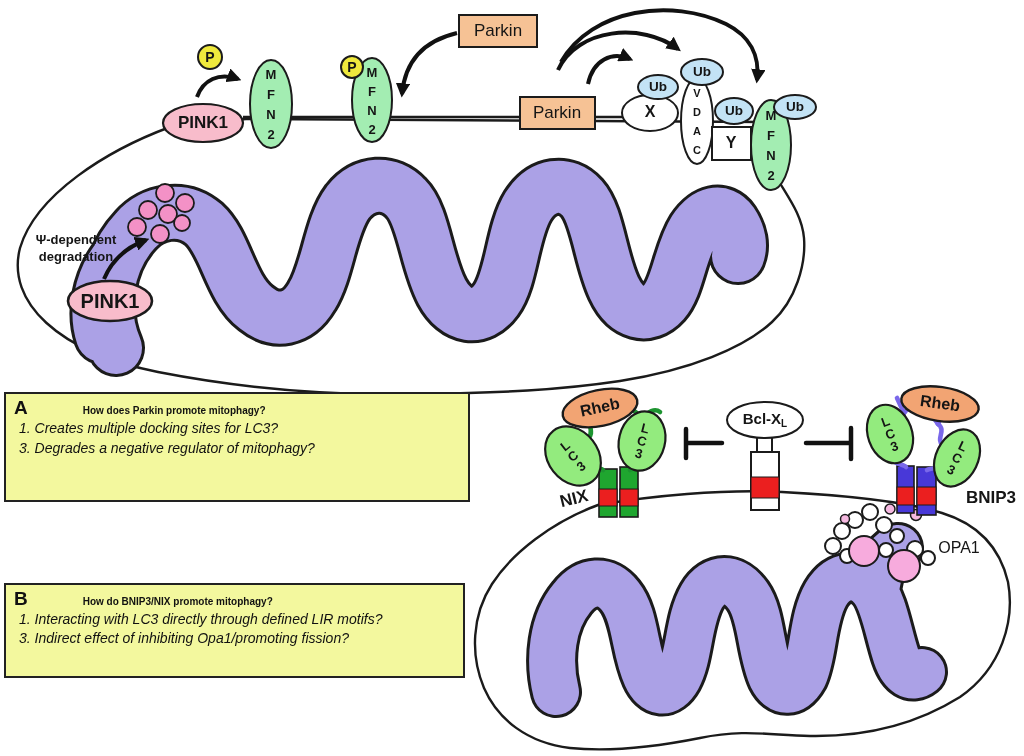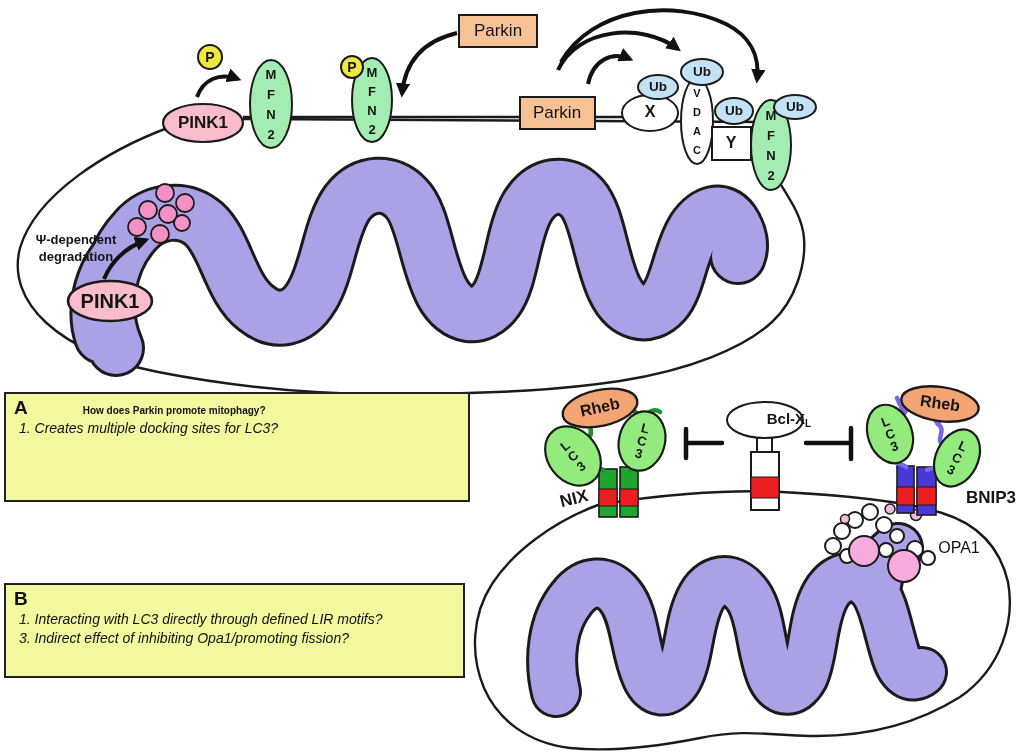--- a/index.html
+++ b/index.html
@@ -233,33 +233,35 @@
 <div class="lbl" style="left:642px;top:441px;font-size:13px;font-weight:700;line-height:13px;transform:translate(-50%,-50%) rotate(14deg);">L
 C
 3</div>
 <div class="lbl" style="left:890px;top:434px;font-size:13px;font-weight:700;line-height:13px;transform:translate(-50%,-50%) rotate(-20deg);">L
 C
 3</div>
 <div class="lbl" style="left:957px;top:458px;font-size:13px;font-weight:700;line-height:13px;transform:translate(-50%,-50%) rotate(26deg);">L
 C
 3</div>
 <div class="lbl" style="left:574px;top:499px;font-size:17px;font-weight:700;transform:translate(-50%,-50%) rotate(-14deg);">NIX</div>
-<div class="lbl" style="left:765px;top:420px;font-size:15px;font-weight:700;white-space:nowrap;margin-left:24px;"><span>Bcl-X</span><span class="sub">L</span></div>
+<div class="lbl" style="left:765px;top:420px;font-size:15px;font-weight:700;white-space:nowrap;"><span>Bcl-X</span><span class="sub">L</span></div>
 <div class="lbl" style="left:991px;top:498px;font-size:17px;font-weight:700;">BNIP3</div>
 <div class="lbl" style="left:959px;top:548px;font-size:16px;font-weight:400;">OPA1</div>
 
 <div class="panel pa" style="left:4px;top:392px;width:466px;height:110px;">
   <div class="panel-title">
     <span class="panel-letter">A</span>
     <span class="panel-heading">How does Parkin promote mitophagy?</span>
   </div>
   <div class="panel-item">1. Creates multiple docking sites for LC3?</div>
+  <div class="panel-item">3. Degrades a negative regulator of mitophagy?</div>
 </div>
 
 <div class="panel pb" style="left:4px;top:583px;width:461px;height:95px;">
   <div class="panel-title">
     <span class="panel-letter">B</span>
+    <span class="panel-heading">How do BNIP3/NIX promote mitophagy?</span>
   </div>
   <div class="panel-item">1. Interacting with LC3 directly through defined LIR motifs?</div>
   <div class="panel-item">3. Indirect effect of inhibiting Opa1/promoting fission?</div>
 </div>
 
 </div>
 
 </body></html>

